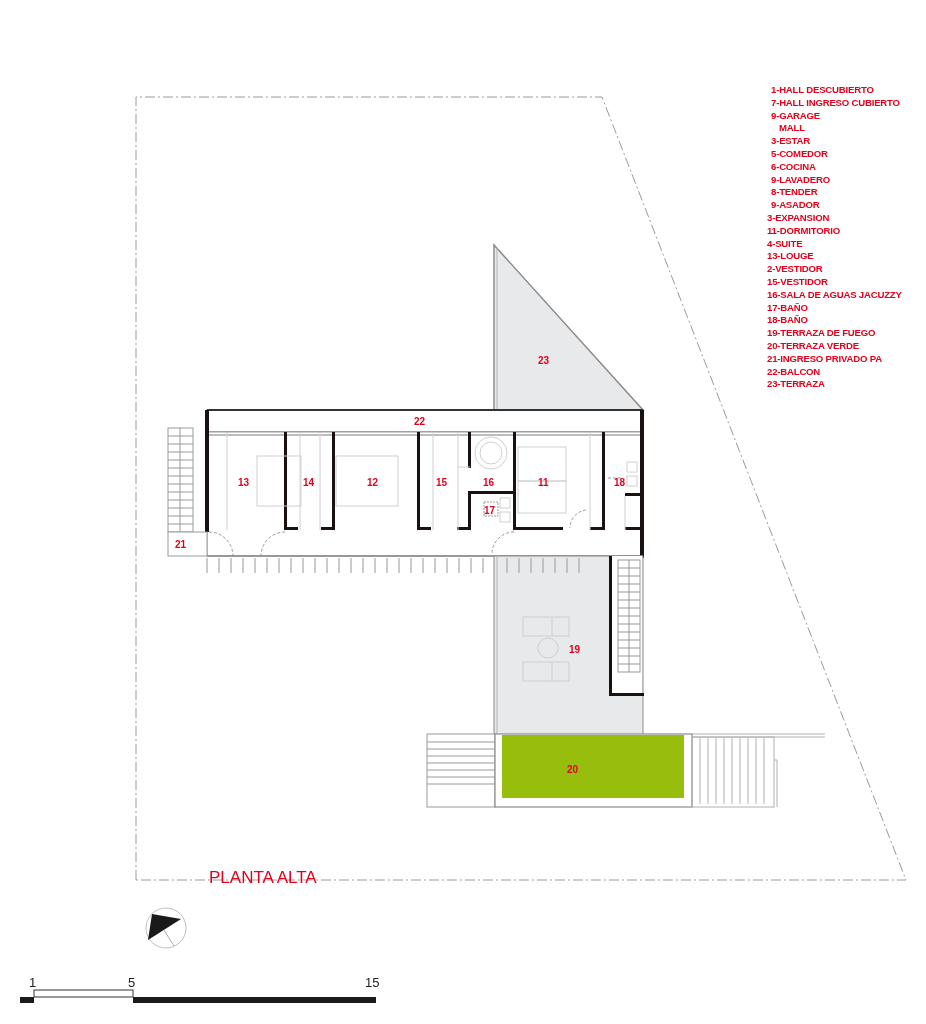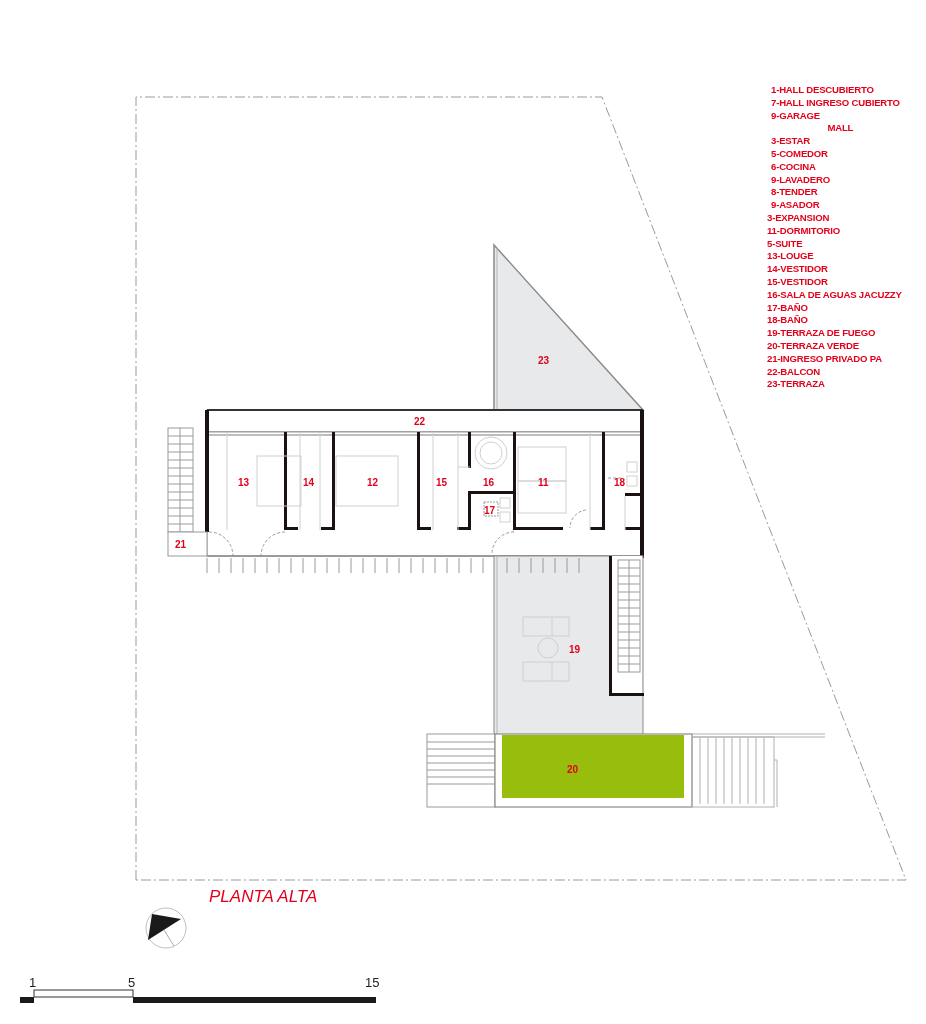--- a/index.html
+++ b/index.html
@@ -1,22 +1,22 @@
 <!DOCTYPE html>
 <html><head>
 <meta charset="utf-8">
 <style>
   html, body { margin:0; padding:0; background:#ffffff; }
   body { width:926px; height:1024px; position:relative; overflow:hidden; font-family:"Liberation Sans", sans-serif; }
   svg { position:absolute; left:0; top:0; }
   .legend { position:absolute; left:767px; top:84px; color:#e3001b; font-family:"Liberation Sans", sans-serif; font-weight:bold; font-size:9.6px; line-height:12.8px; letter-spacing:-0.2px; }
   .legend div { white-space:nowrap; }
   .legend .indent { padding-left:4px; }
-  .legend .indent2 { padding-left:12px;text-align:center; }
-  .title { position:absolute; left:209px; top:887px; color:#e3001b; font-size:17px; font-family:"Liberation Sans", sans-serif;font-style:italic; }
+  .legend .indent2 { padding-left:12px; }
+  .title { position:absolute; left:209px; top:868px; color:#e3001b; font-size:17px; font-family:"Liberation Sans", sans-serif; }
   .scale-lbl { position:absolute; top:975px; font-size:13px; color:#222; font-family:"Liberation Sans", sans-serif; }
   .room-lbl { font-family:"Liberation Sans", sans-serif; font-weight:bold; font-size:10px; fill:#e3001b; }
 </style>
 </head>
 <body>
 
 <svg width="926" height="1024" viewBox="0 0 926 1024">
 
   <polyline points="136,880 136,97 602,97 906,880 136,880" fill="none" stroke="#9a9a9a" stroke-width="1" stroke-dasharray="10,3,2,3"></polyline>
 
@@ -243,23 +243,23 @@
   <div class="indent">9-GARAGE</div>
   <div class="indent2">MALL</div>
   <div class="indent">3-ESTAR</div>
   <div class="indent">5-COMEDOR</div>
   <div class="indent">6-COCINA</div>
   <div class="indent">9-LAVADERO</div>
   <div class="indent">8-TENDER</div>
   <div class="indent">9-ASADOR</div>
   <div>3-EXPANSION</div>
   <div>11-DORMITORIO</div>
-  <div>5-SUITE</div>
+  <div>4-SUITE</div>
   <div>13-LOUGE</div>
-  <div>14-VESTIDOR</div>
+  <div>2-VESTIDOR</div>
   <div>15-VESTIDOR</div>
   <div>16-SALA DE AGUAS JACUZZY</div>
   <div>17-BAÑO</div>
   <div>18-BAÑO</div>
   <div>19-TERRAZA DE FUEGO</div>
   <div>20-TERRAZA VERDE</div>
   <div>21-INGRESO PRIVADO PA</div>
   <div>22-BALCON</div>
   <div>23-TERRAZA</div>
 </div>

